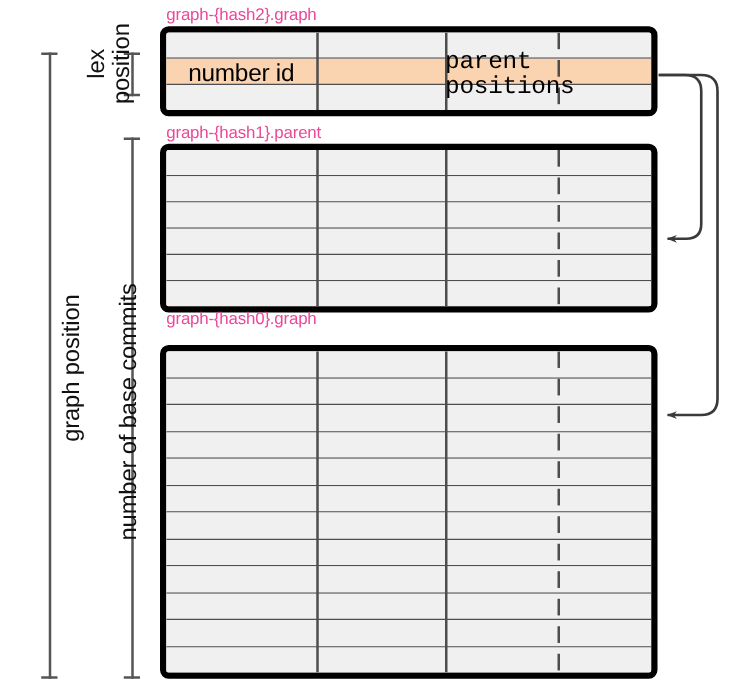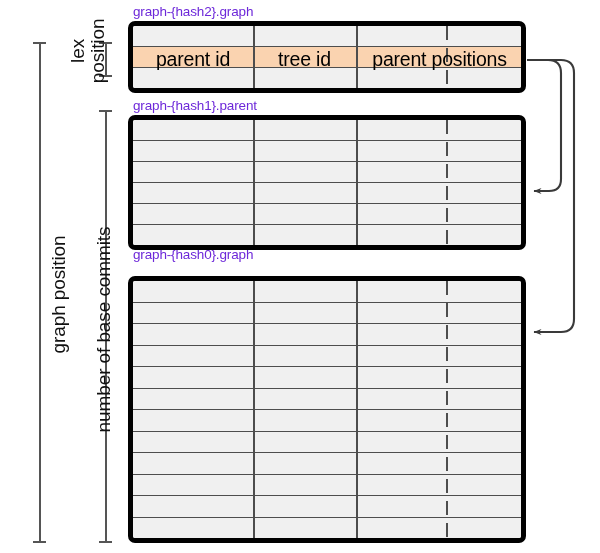--- a/index.html
+++ b/index.html
@@ -56,21 +56,21 @@
     background: #555555;
   }
   .bracket .cap.top { top: 0; }
   .bracket .cap.bottom { bottom: 0; }
 
   
   .filelabel {
     position: absolute;
     font-size: 13.5px;
     line-height: 1;
-    color: #6d28d9;
+    color: #ec4899;
     letter-spacing: -0.15px;
   }
   .gbox {
     position: absolute;
     box-sizing: border-box;
     border: 5px solid #000000;
     border-radius: 7px;
     background: #f0f0f0;
     overflow: hidden;
   }
@@ -167,23 +167,22 @@
     <div class="rows">
       <div class="row"></div>
       <div class="row hl"></div>
       <div class="row"></div>
     </div>
     <div class="colsep" style="left:120px;"></div>
     <div class="colsep" style="left:223px;"></div>
     <div class="dashsep" style="left:313px;"></div>
   </div>
 
-  <div class="celltext" style="left:133px; top:43px; width:120px; height:33px;">parent id</div>
-  <div class="celltext" style="left:253px; top:43px; width:103px; height:33px;">tree id</div>
-  <div class="celltext" style="left:356px; top:43px; width:167px; height:33px;">parent positions</div>
+  <div class="celltext" style="left:133px; top:43px; width:120px; height:33px;">number id</div>
+  <div class="celltext" style="left:356px; top:43px; width:167px; height:33px;font-family:Liberation Mono, monospace;">parent positions</div>
 
   <div class="filelabel" style="left:133px; top:99px;">graph-{hash1}.parent</div>
 
   <div class="gbox" style="left:128px; top:115px; width:398px; height:135px;">
     <div class="rows">
       <div class="row"></div>
       <div class="row"></div>
       <div class="row"></div>
       <div class="row"></div>
       <div class="row"></div>

